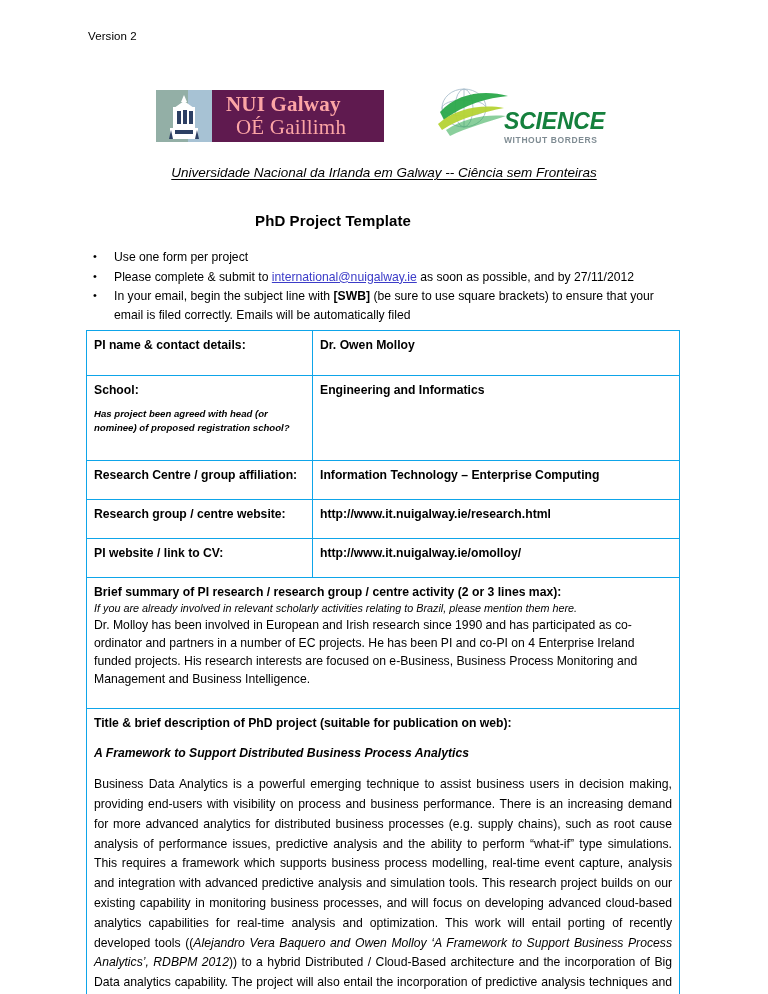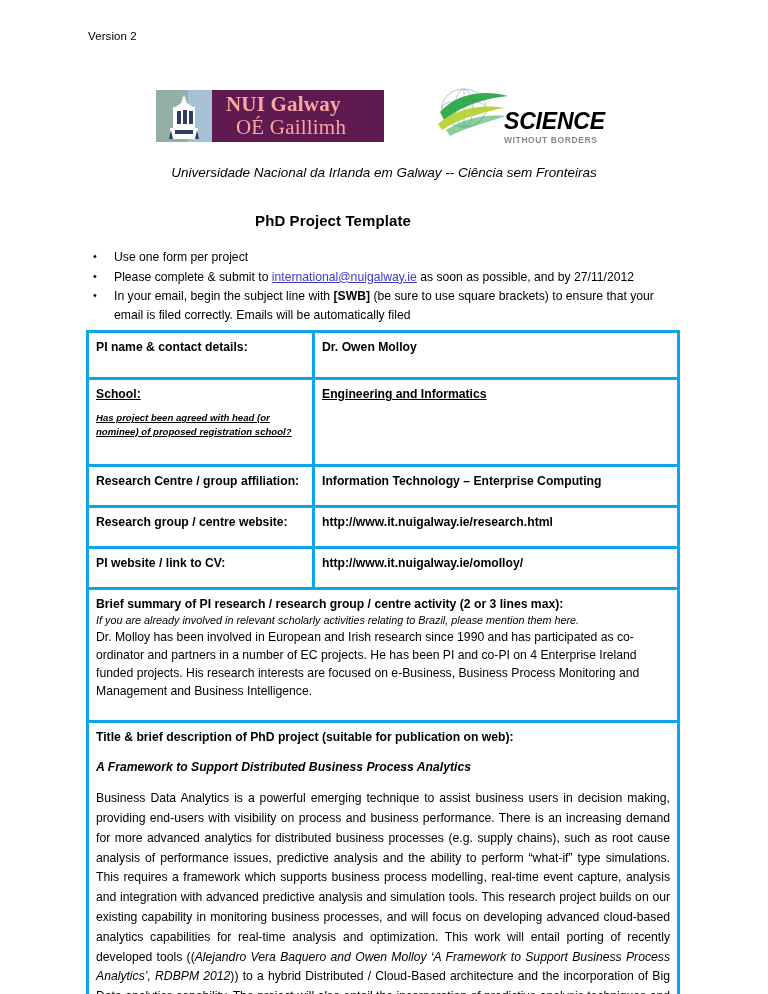--- a/index.html
+++ b/index.html
@@ -153,41 +153,42 @@
   .swb-text {
     position: absolute;
     left: 76px;
     top: 30px;
     width: 120px;
   }
   .swb-science {
     font-size: 23px;
     font-weight: 700;
     font-style: italic;
-    color: #000000;
+    color: #15803d;
     letter-spacing: -0.2px;
     line-height: 1;
   }
   .swb-sub {
     font-size: 8.5px;
     font-weight: 700;
     color: #7f8c93;
     letter-spacing: 0.6px;
     margin-top: 2px;
   }
 
   
   .subtitle {
     position: absolute;
     left: 0;
     top: 165px;
     width: 768px;
     text-align: center;
     font-size: 13.5px;
     font-style: italic;
+    text-decoration: underline;
     text-underline-offset: 2px;
   }
 
   
   .doc-title {
     position: absolute;
     left: 0;
     top: 212px;
     width: 666px;
     text-align: center;
@@ -228,41 +229,41 @@
   .doc-table {
     position: absolute;
     left: 86px;
     top: 330px;
     width: 594px;
     border-collapse: collapse;
     table-layout: fixed;
     font-size: 12.2px;
   }
   .doc-table td {
-    border: 3px solid #0ea5e9;
+    border: 1px solid #0ea5e9;
     padding: 6px 7px 6px 7px;
     vertical-align: top;
     line-height: 1.42;
   }
   .col-label { width: 226px; }
   .lbl {
     font-weight: 700;
   }
   .val {
     font-weight: 700;
   }
   .sub-note {
     font-size: 9.6px;
     font-weight: 700;
     font-style: italic;
     line-height: 1.38;
     margin-top: 8px;
   }
   .row-tall td { height: 32px; }
-  .row-school td { height: 72px; text-decoration: underline; }
+  .row-school td { height: 72px; }
   .row-std td { height: 26px; }
 
   .hdr-bold {
     font-weight: 700;
   }
   .instr-italic {
     font-style: italic;
     font-size: 10.8px;
     line-height: 1.45;
   }

